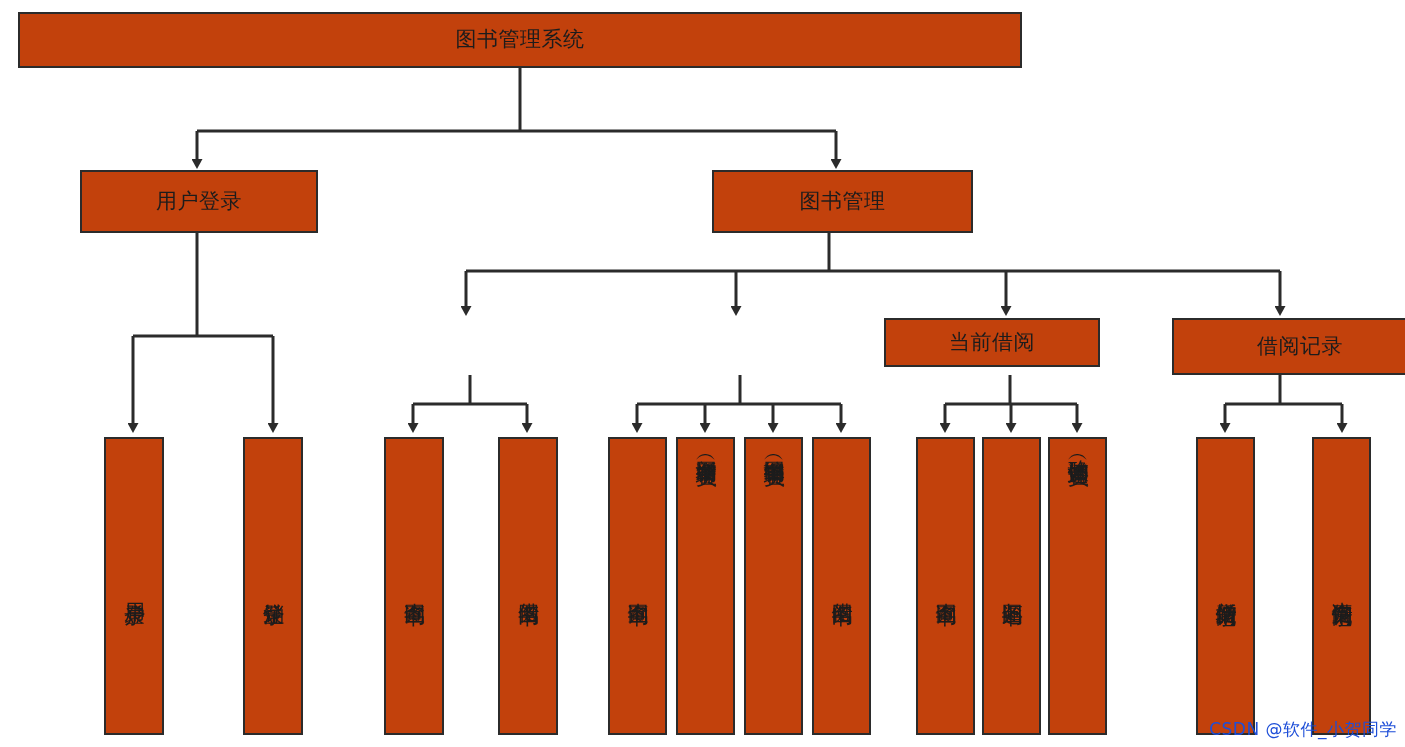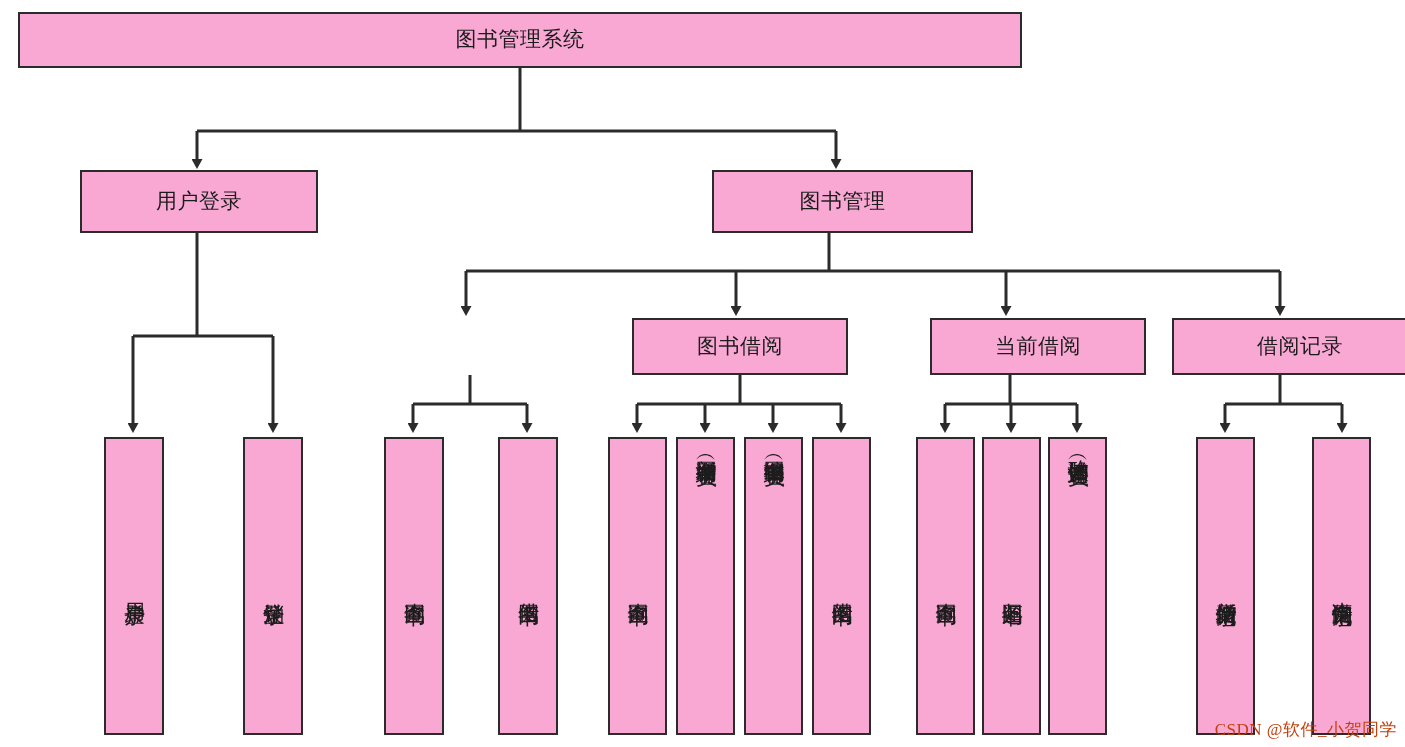--- a/index.html
+++ b/index.html
@@ -22,21 +22,21 @@
     position: absolute;
     left: 0;
     top: 0;
     width: 1405px;
     height: 747px;
   }
   .node-box {
     position: absolute;
     box-sizing: border-box;
     border: 2.5px solid #2b2b2b;
-    background: #f9a8d4;
+    background: #c2410c;
     display: flex;
     align-items: center;
     justify-content: center;
     color: #1c1c1c;
   }
   .node-box.horizontal .node-label {
     writing-mode: horizontal-tb;
     font-size: 21px;
     letter-spacing: 0.5px;
     line-height: 1.1;
@@ -57,26 +57,25 @@
     display: block;
   }
   .node-box.vertical.centered {
     align-items: center;
   }
   .watermark {
     position: absolute;
     right: 8px;
     bottom: 6px;
     font-size: 17px;
-    color: #c2410c;
+    color: #1d4ed8;
     letter-spacing: 0.5px;
     white-space: nowrap;
     pointer-events: none;
     user-select: none;
-    font-family: Liberation Serif, serif;
   }
 </style>
 </head>
 <body>
 
 <div id="diagram-root">
 
   <svg id="diagram-svg" viewBox="0 0 1405 747" xmlns="http://www.w3.org/2000/svg">
     <defs>
       <marker id="arrow" markerWidth="10" markerHeight="11" refX="1" refY="5.5" orient="auto" markerUnits="userSpaceOnUse">
@@ -133,25 +132,22 @@
 
   <div class="node-box horizontal" style="left:80px; top:170px; width:238px; height:63px;">
     <span class="node-label">用户登录</span>
   </div>
 
   <div class="node-box horizontal" style="left:712px; top:170px; width:261px; height:63px;">
     <span class="node-label">图书管理</span>
   </div>
 
 
-  <div class="node-box horizontal" style="left:632px; top:318px; width:216px; height:57px;">
-    <span class="node-label">图书借阅</span>
-  </div>
-
-  <div class="node-box horizontal" style="left:930px; top:318px; width:216px; height:57px;">
+
+  <div class="node-box horizontal" style="left:884px; top:318px; width:216px; height:49px;">
     <span class="node-label">当前借阅</span>
   </div>
 
   <div class="node-box horizontal" style="left:1172px; top:318px; width:256px; height:57px;">
     <span class="node-label">借阅记录</span>
   </div>
 
   <div class="node-box vertical centered" style="left:104px; top:437px; width:60px; height:298px;">
     <span class="node-label">用户登录</span>
   </div>

